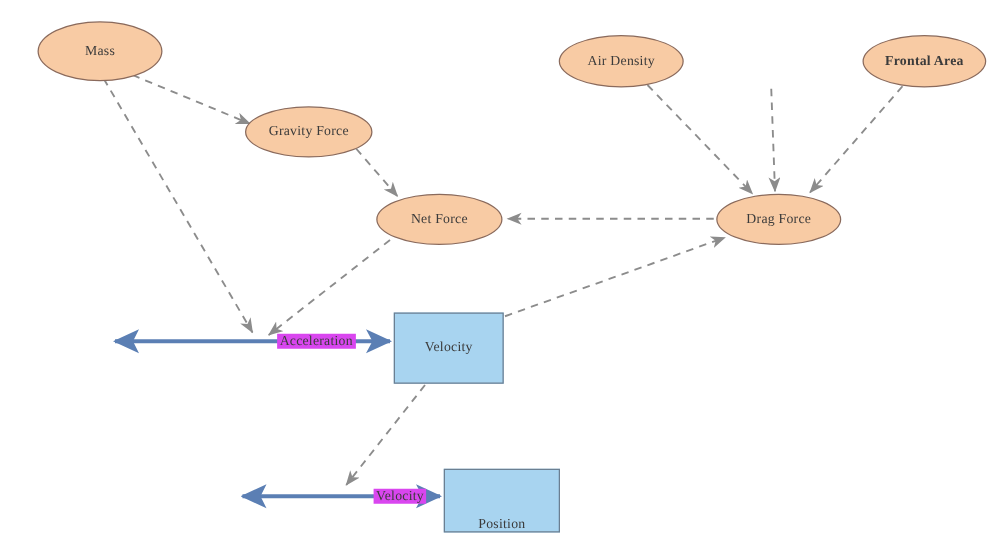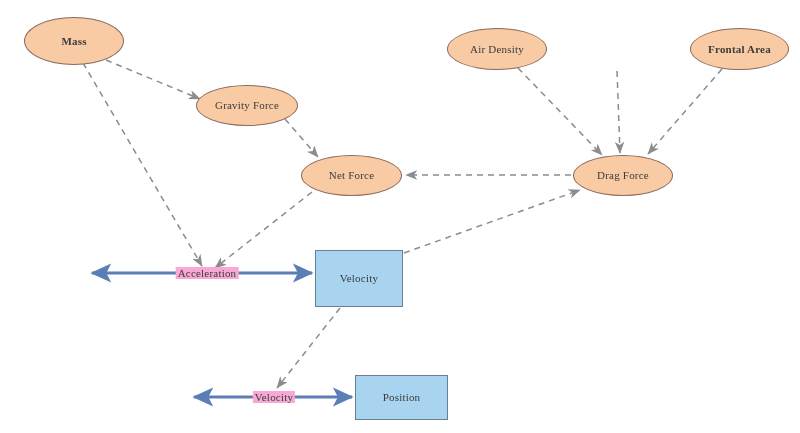--- a/index.html
+++ b/index.html
@@ -43,25 +43,26 @@
     border-radius: 50%;
   }
   .node-rect {
     background: #a8d4f0;
     border: 1.6px solid #6b7f92;
   }
   .edge-label {
     position: absolute;
     color: #3b3b3b;
     font-size: 11px;
-    background: #f9a8d4;
+    background: #d946ef;
     padding: 0 2px;
     white-space: nowrap;
     transform: translate(-50%, -50%);
     letter-spacing: 0.2px;
+    margin-left: 46px;
   }
 </style>
 </head>
 <body>
 
 <div id="canvas">
 
   <svg id="edges" viewBox="0 0 800 433" xmlns="http://www.w3.org/2000/svg">
     <defs>
       <marker id="ahead" markerWidth="9" markerHeight="9" refX="7.5" refY="3.2" orient="auto" markerUnits="strokeWidth">
@@ -87,21 +88,21 @@
       <path d="M 404 253 L 580 190"></path>
       <path d="M 340 308 L 277 388"></path>
     </g>
 
     <g stroke="#5b7fb4" stroke-width="3.2" fill="none">
       <line x1="92" y1="273" x2="312" y2="273" marker-start="url(#bhead-start)" marker-end="url(#bhead)"></line>
       <line x1="194" y1="397" x2="352" y2="397" marker-start="url(#bhead-start)" marker-end="url(#bhead)"></line>
     </g>
   </svg>
 
-  <div class="node node-ellipse" style="left:24px; top:17px; width:100px; height:48px;font-weight:bold;">
+  <div class="node node-ellipse" style="left:30px; top:17px; width:100px; height:48px;">
     <span>Mass</span>
   </div>
 
   <div class="node node-ellipse" style="left:196px; top:85px; width:102px; height:41px;">
     <span>Gravity Force</span>
   </div>
 
   <div class="node node-ellipse" style="left:301px; top:155px; width:101px; height:41px;">
     <span>Net Force</span>
   </div>
@@ -116,21 +117,21 @@
   </div>
 
   <div class="node node-ellipse" style="left:573px; top:155px; width:100px; height:41px;">
     <span>Drag Force</span>
   </div>
 
   <div class="node node-rect" style="left:315px; top:250px; width:88px; height:57px;">
     <span>Velocity</span>
   </div>
 
-  <div class="node node-rect" style="left:355px; top:375px; width:93px; height:45px;">
+  <div class="node node-rect" style="left:355px; top:375px; width:93px; height:51px;align-items:flex-end;">
     <span>Position</span>
   </div>
 
   <div class="edge-label" style="left:207px; top:273px;">Acceleration</div>
 
   <div class="edge-label" style="left:274px; top:397px;">Velocity</div>
 
 </div>
 
 </body></html>

